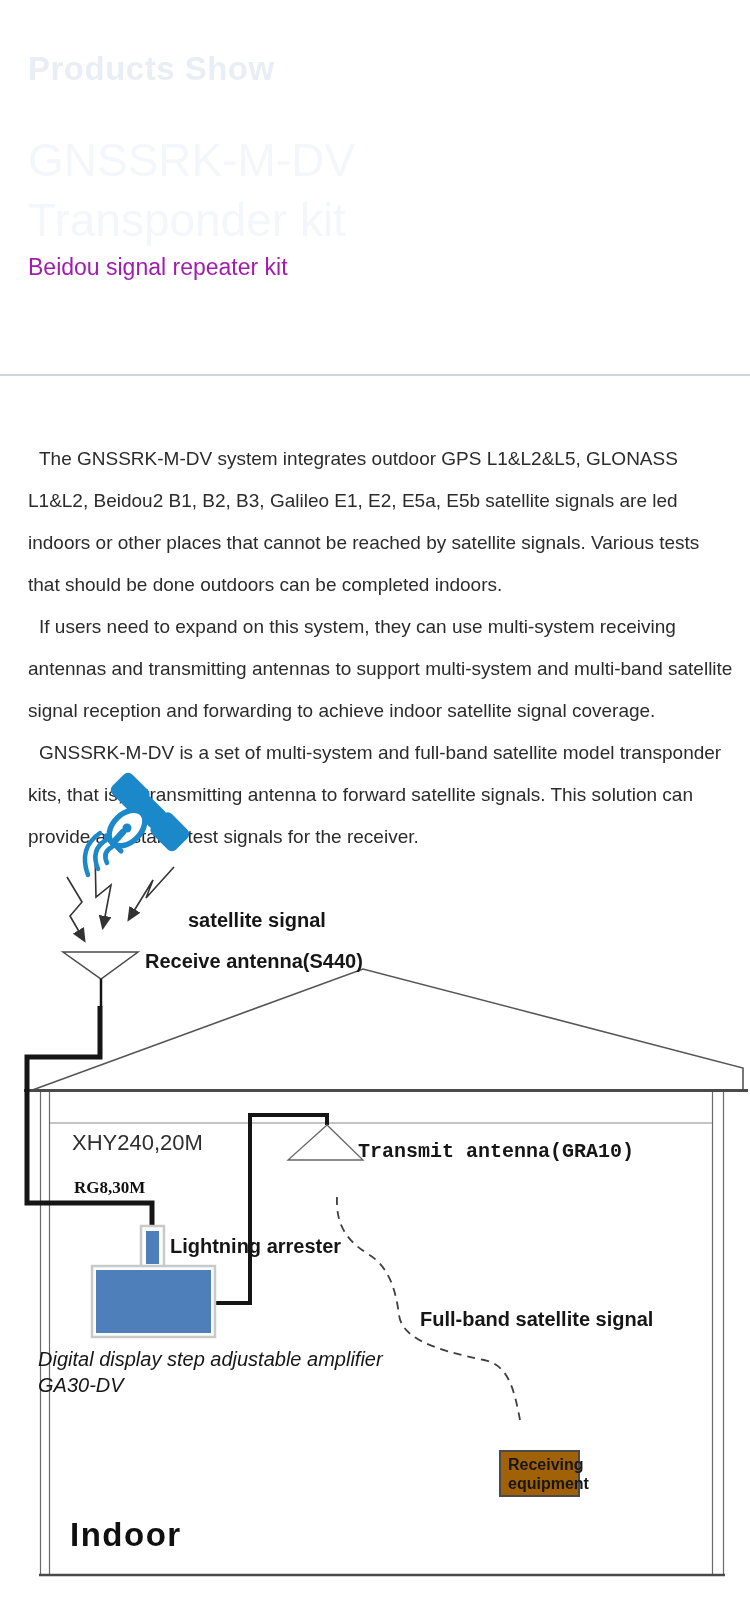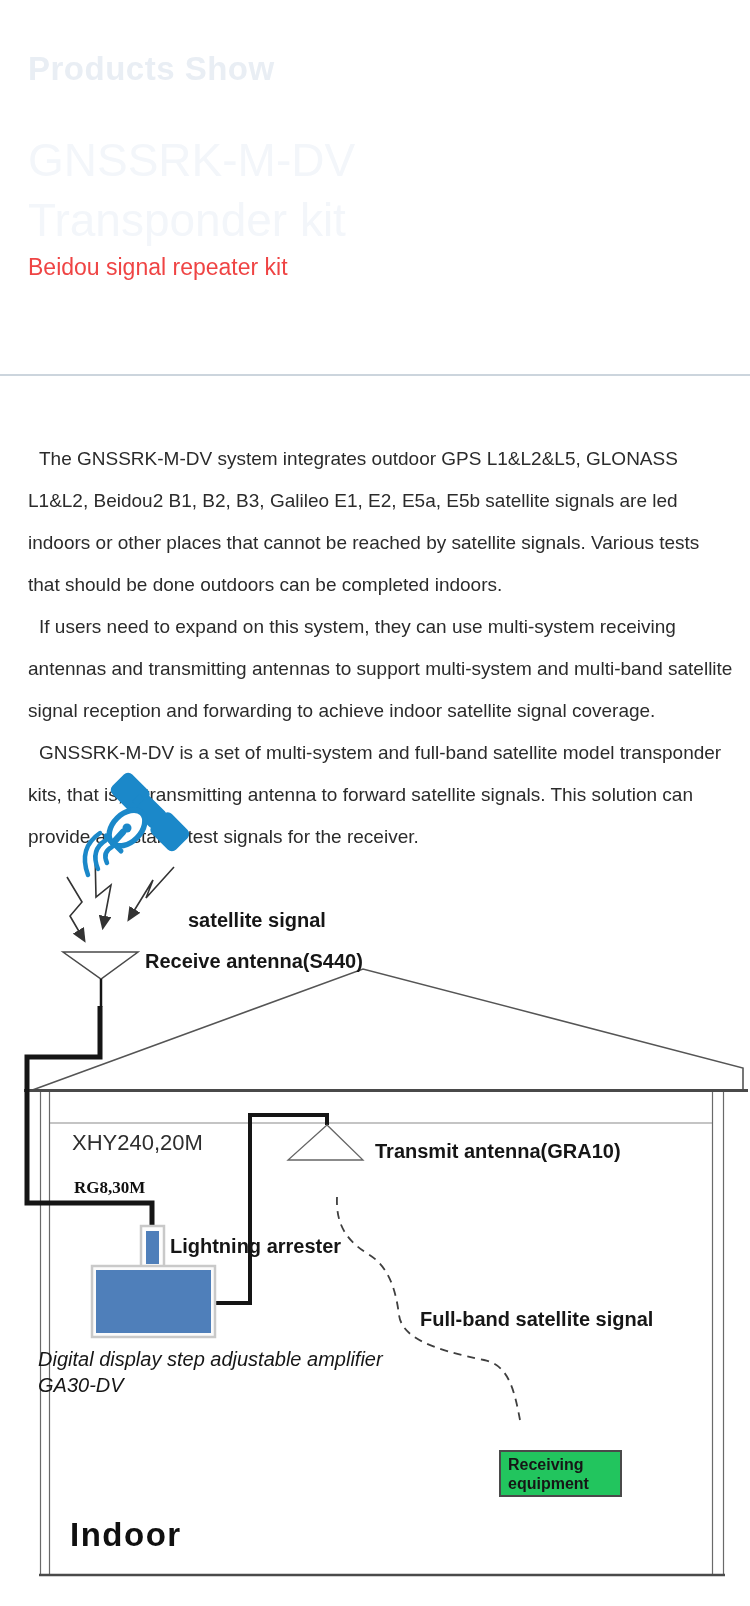--- a/index.html
+++ b/index.html
@@ -9,39 +9,39 @@
   
   .hero{position:absolute;left:0;top:0;width:750px;height:374px;
         background:
           linear-gradient(112deg,#4a6a8e 0%,#33516f 10%,#46668a 20%,#2f4d6d 32%,
                           #4a6b90 45%,#2e4b6b 58%,#42618 5%,#3f5e82 70%,#2b4765 84%,#3a5877 100%);
         border-bottom:2px solid #ccd5dd;}
   .hero-kicker{position:absolute;left:28px;top:50px;font-size:33px;font-weight:700;
                color:#e9eef4;letter-spacing:.5px;}
   .hero-title{position:absolute;left:28px;top:130px;font-size:46px;font-weight:400;
               color:#f3f6fa;line-height:60px;}
-  .hero-sub{position:absolute;left:28px;top:254px;font-size:23px;font-weight:400;color:#ef4444;}
+  .hero-sub{position:absolute;left:28px;top:254px;font-size:23px;font-weight:400;color:#a21caf;}
 
   
   .fd-heading{position:absolute;left:28px;top:396px;font-size:32px;font-weight:400;color:#161616;}
   .fd-body{position:absolute;left:28px;top:438px;width:706px;font-size:19px;line-height:42px;
            color:#2b2b2b;}
   .fd-body p{margin:0;text-indent:11px;}
 
   
   .diagram{position:absolute;left:0;top:740px;width:750px;height:866px;}
   .diagram svg{position:absolute;left:0;top:0;}
   .lbl{position:absolute;font-weight:700;font-size:20px;color:#161616;white-space:nowrap;}
   .lbl.reg{font-weight:400;font-size:22px;color:#2e2e2e;}
   .lbl.serifb{font-family:"Liberation Serif",serif;font-size:17px;font-weight:700;color:#111;}
   .amp-caption{position:absolute;left:38px;top:606px;width:360px;
                font-size:20px;font-weight:400;color:#161616;line-height:26px;font-style:italic;}
   .amp-caption .l2{display:block;}
-  .recv-box{position:absolute;left:499px;top:710px;width:123px;height:47px;box-sizing:border-box;
-            border:2px solid #4a4a4a;background:#22c55e;padding:3px 2px 3px 7px;
+  .recv-box{position:absolute;left:499px;top:710px;width:81px;height:47px;box-sizing:border-box;
+            border:2px solid #4a4a4a;background:#a16207;padding:3px 2px 3px 7px;
             font-size:16px;font-weight:700;color:#161616;line-height:19px;}
   .indoor{position:absolute;left:70px;top:776px;font-size:33px;font-weight:700;
           letter-spacing:1.5px;color:#101010;}
 </style>
 </head>
 <body>
 
 <div class="page">
 
   <div class="hero">
@@ -123,21 +123,21 @@
           <path d="M 106,100 Q 90,110 98,129"></path>
           <path d="M 100,93 Q 78,108 88,135"></path>
         </g>
       </g>
     </svg>
 
     <div class="lbl" style="left:188px;top:128px;margin-top:41px;">satellite signal</div>
     <div class="lbl" style="left:145px;top:210px;">Receive antenna(S440)</div>
     <div class="lbl reg" style="left:72px;top:390px;">XHY240,20M</div>
     <div class="lbl serifb" style="left:74px;top:438px;">RG8,30M</div>
-    <div class="lbl" style="left:375px;top:400px;">Transmit antenna(GRA10)</div>
+    <div class="lbl" style="left:358px;top:400px;font-family:Liberation Mono, monospace;">Transmit antenna(GRA10)</div>
     <div class="lbl" style="left:170px;top:495px;">Lightning arrester</div>
     <div class="lbl" style="left:420px;top:568px;">Full-band satellite signal</div>
 
     <div class="amp-caption">
       <span>Digital display step adjustable amplifier</span>
       <span class="l2">GA30-DV</span>
     </div>
 
     <div class="recv-box">Receiving equipment</div>
 

